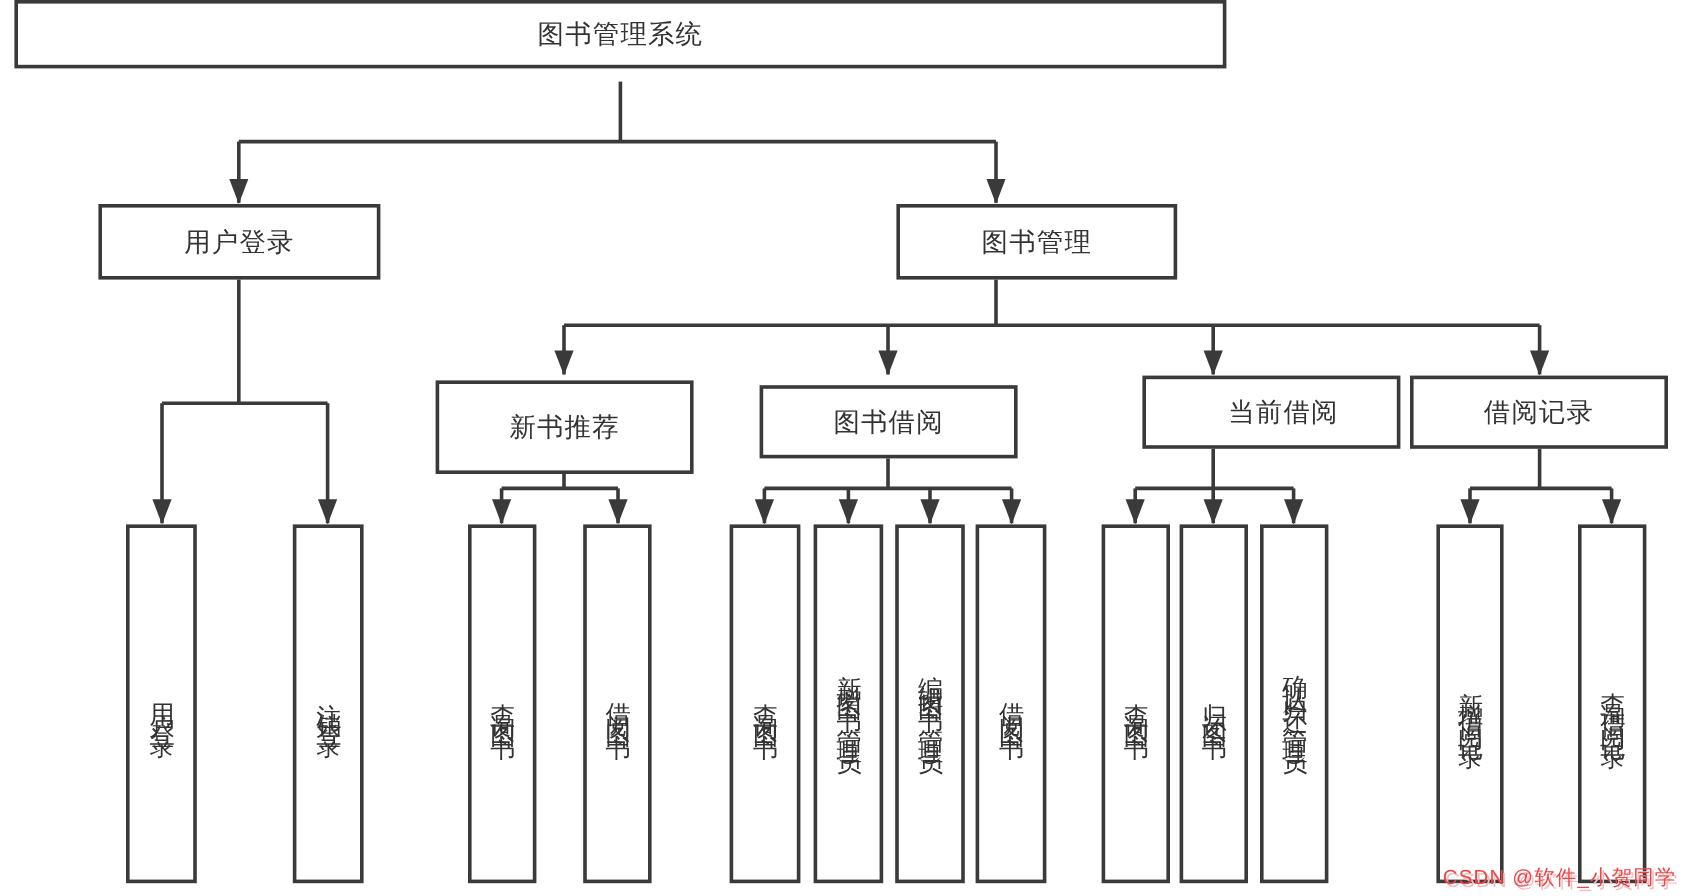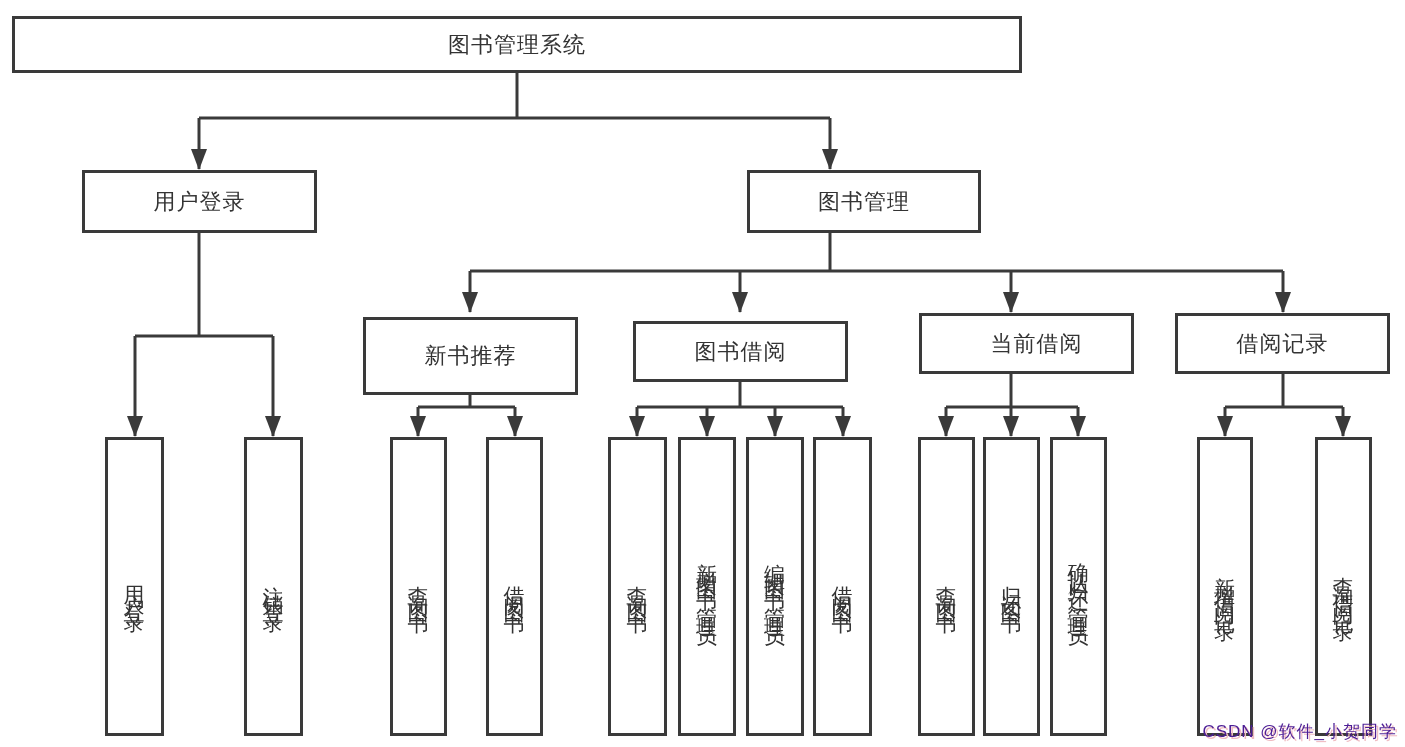--- a/index.html
+++ b/index.html
@@ -39,21 +39,21 @@
     letter-spacing: 9px;
     line-height: 1;
   }
   .box .lbl { display: block; }
   .watermark {
     position: absolute;
     right: 8px;
     bottom: 4px;
     font-size: 17px;
     letter-spacing: 1px;
-    color: #4c1d95;
+    color: #ef4444;
     text-shadow: 2px 2px 0 #f0bcc2;
     white-space: nowrap;
     pointer-events: none;
   }
 </style>
 </head>
 <body>
 
 <div class="stage">
 
@@ -98,38 +98,38 @@
     <path marker-end="url(#arr)" d="M946,407 V436"></path>
     <path marker-end="url(#arr)" d="M1011,407 V436"></path>
     <path marker-end="url(#arr)" d="M1078,407 V436"></path>
 
     <path d="M1283,372 V407"></path>
     <path d="M1225,407 H1343"></path>
     <path marker-end="url(#arr)" d="M1225,407 V436"></path>
     <path marker-end="url(#arr)" d="M1343,407 V436"></path>
   </svg>
 
-  <div class="box h" style="left:12px; top:16px; width:1010px; height:57px;">
+  <div class="box h" style="left:12px; top:0; width:1010px; height:57px;">
     <span class="lbl">图书管理系统</span>
   </div>
 
   <div class="box h" style="left:82px; top:170px; width:235px; height:63px;">
     <span class="lbl">用户登录</span>
   </div>
   <div class="box h" style="left:747px; top:170px; width:234px; height:63px;">
     <span class="lbl">图书管理</span>
   </div>
 
   <div class="box h" style="left:363px; top:317px; width:215px; height:78px;">
     <span class="lbl">新书推荐</span>
   </div>
   <div class="box h" style="left:633px; top:321px; width:215px; height:61px;">
     <span class="lbl">图书借阅</span>
   </div>
-  <div class="box h" style="left:919px; top:313px; width:215px; height:61px;padding-left:20px;">
+  <div class="box h" style="left:952px; top:313px; width:215px; height:61px;padding-left:20px;">
     <span class="lbl">当前借阅</span>
   </div>
   <div class="box h" style="left:1175px; top:313px; width:215px; height:61px;">
     <span class="lbl">借阅记录</span>
   </div>
 
   <div class="box v" style="left:105px; top:437px; width:59px; height:299px;">
     <span class="lbl">用户登录</span>
   </div>
   <div class="box v" style="left:244px; top:437px; width:59px; height:299px;">

